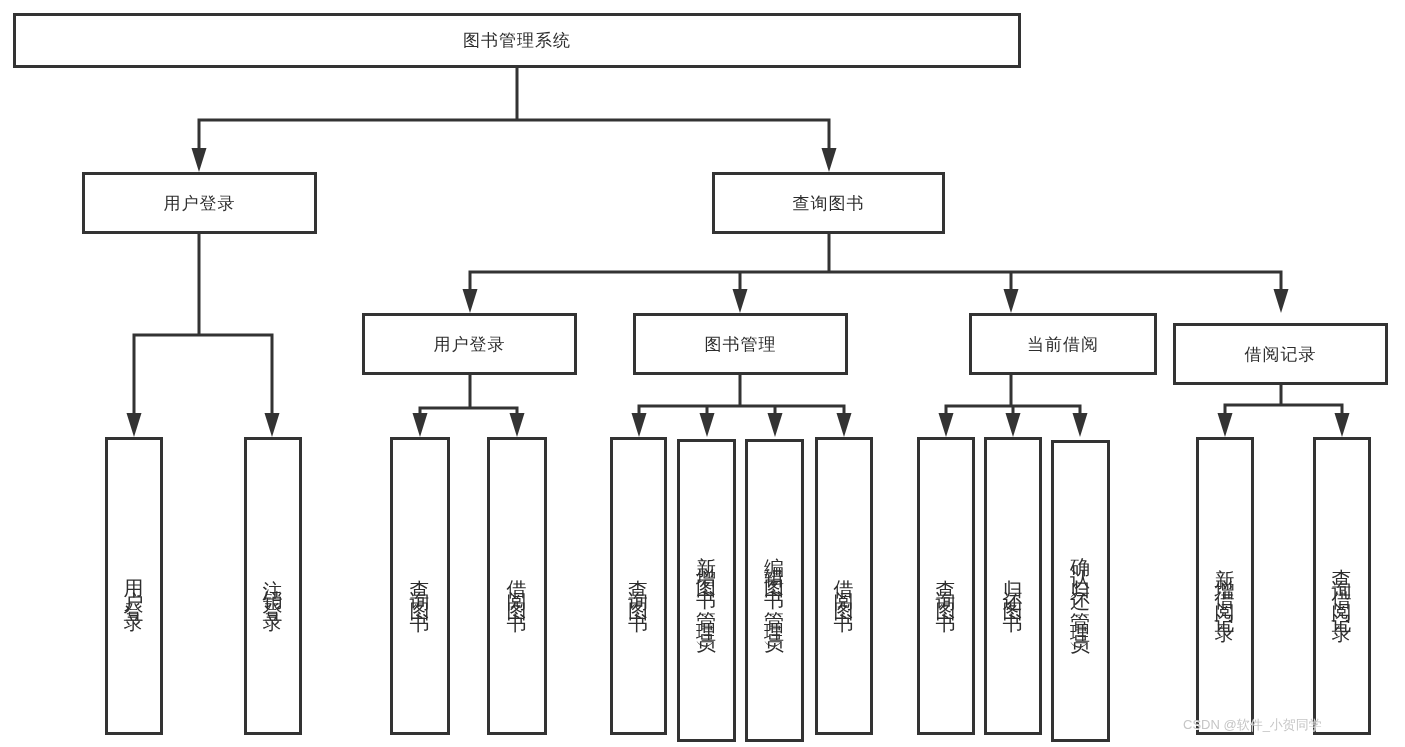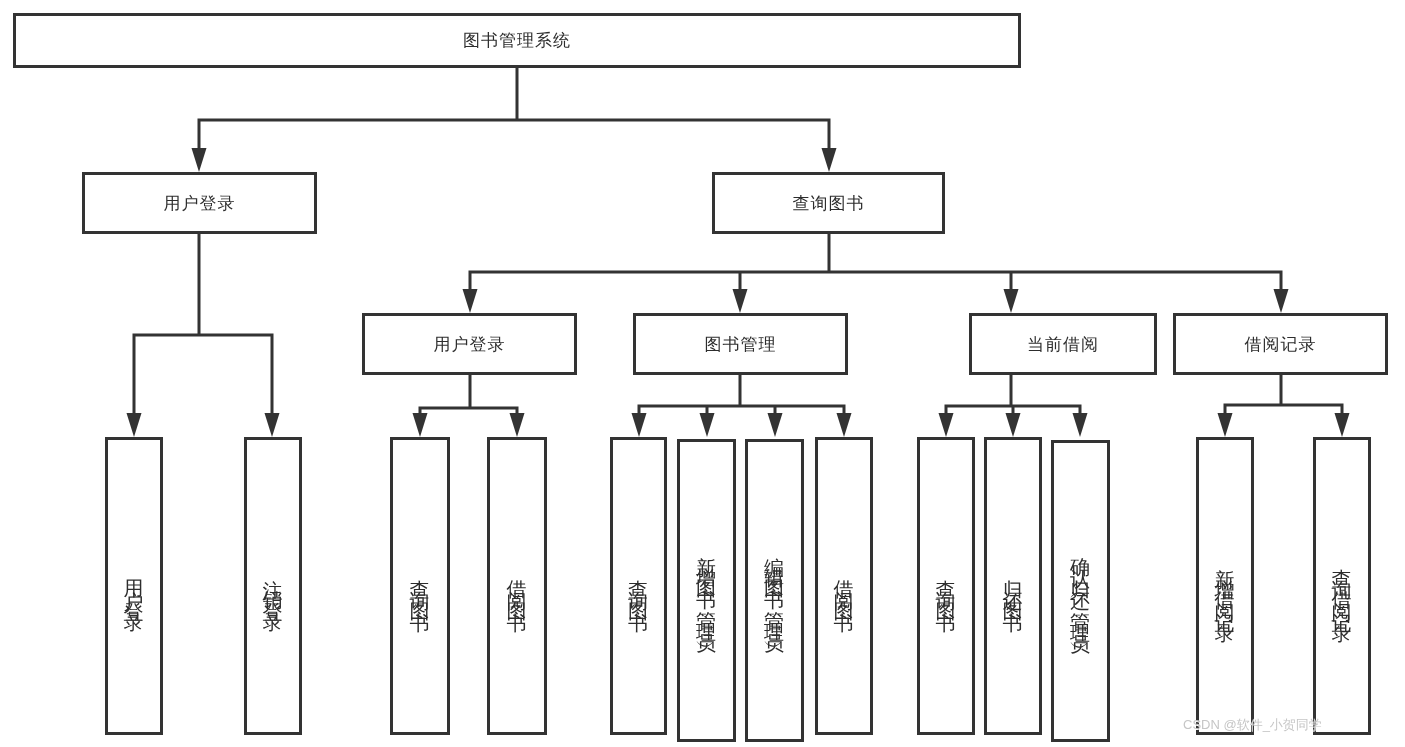--- a/index.html
+++ b/index.html
@@ -101,21 +101,21 @@
 
   <div class="hbox" style="left:362px;top:313px;width:215px;height:62px;">
     <span>用户登录</span>
   </div>
   <div class="hbox" style="left:633px;top:313px;width:215px;height:62px;">
     <span>图书管理</span>
   </div>
   <div class="hbox" style="left:933px;top:313px;width:188px;height:62px;margin-left:36px;">
     <span>当前借阅</span>
   </div>
-  <div class="hbox" style="left:1173px;top:313px;width:215px;height:62px;">
+  <div class="hbox" style="left:1173px;top:323px;width:215px;height:62px;">
     <span>借阅记录</span>
   </div>
 
   <div class="vbox" style="left:105px;top:437px;width:58px;height:298px;">
     <span>用户登录</span>
   </div>
   <div class="vbox" style="left:244px;top:437px;width:58px;height:298px;">
     <span>注销登录</span>
   </div>
 

